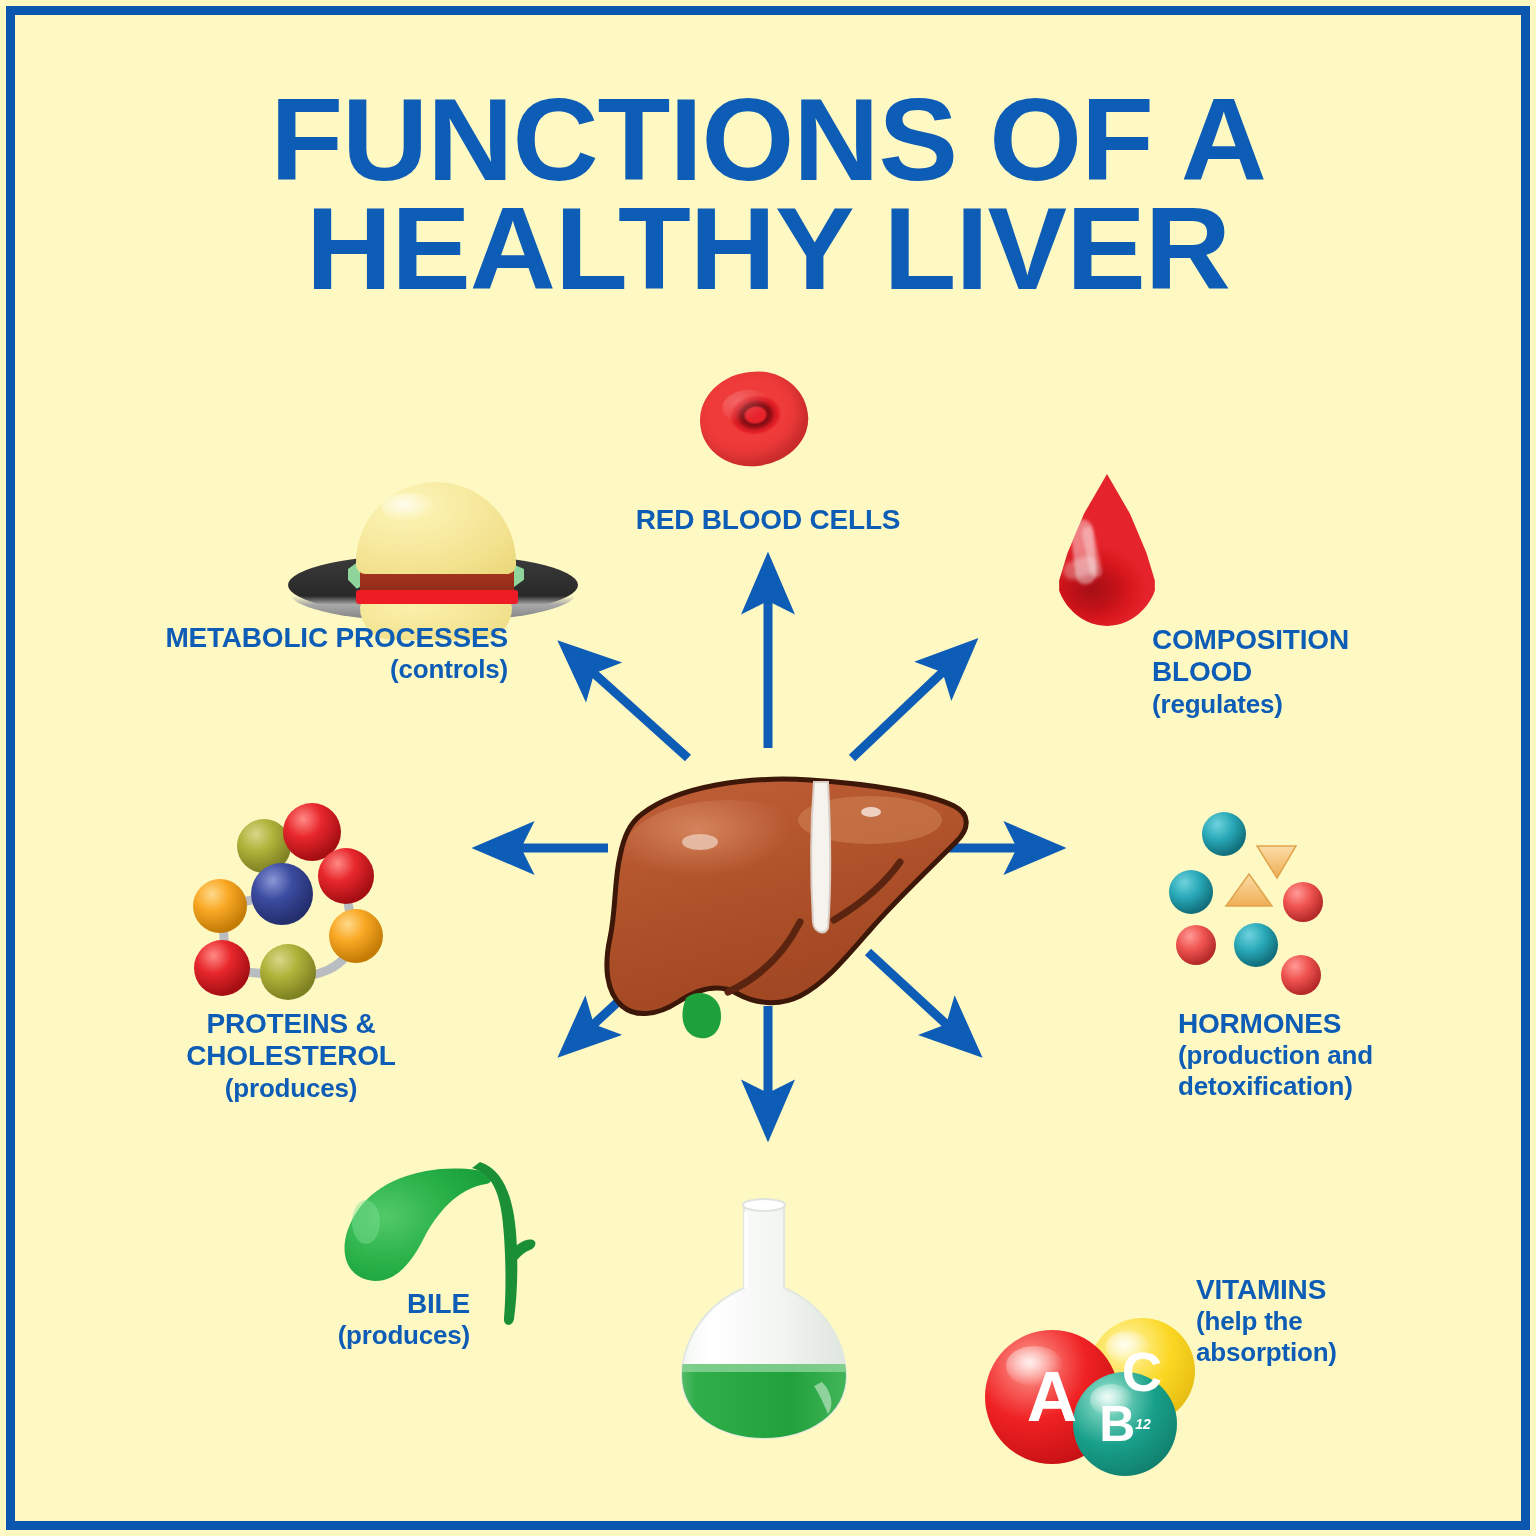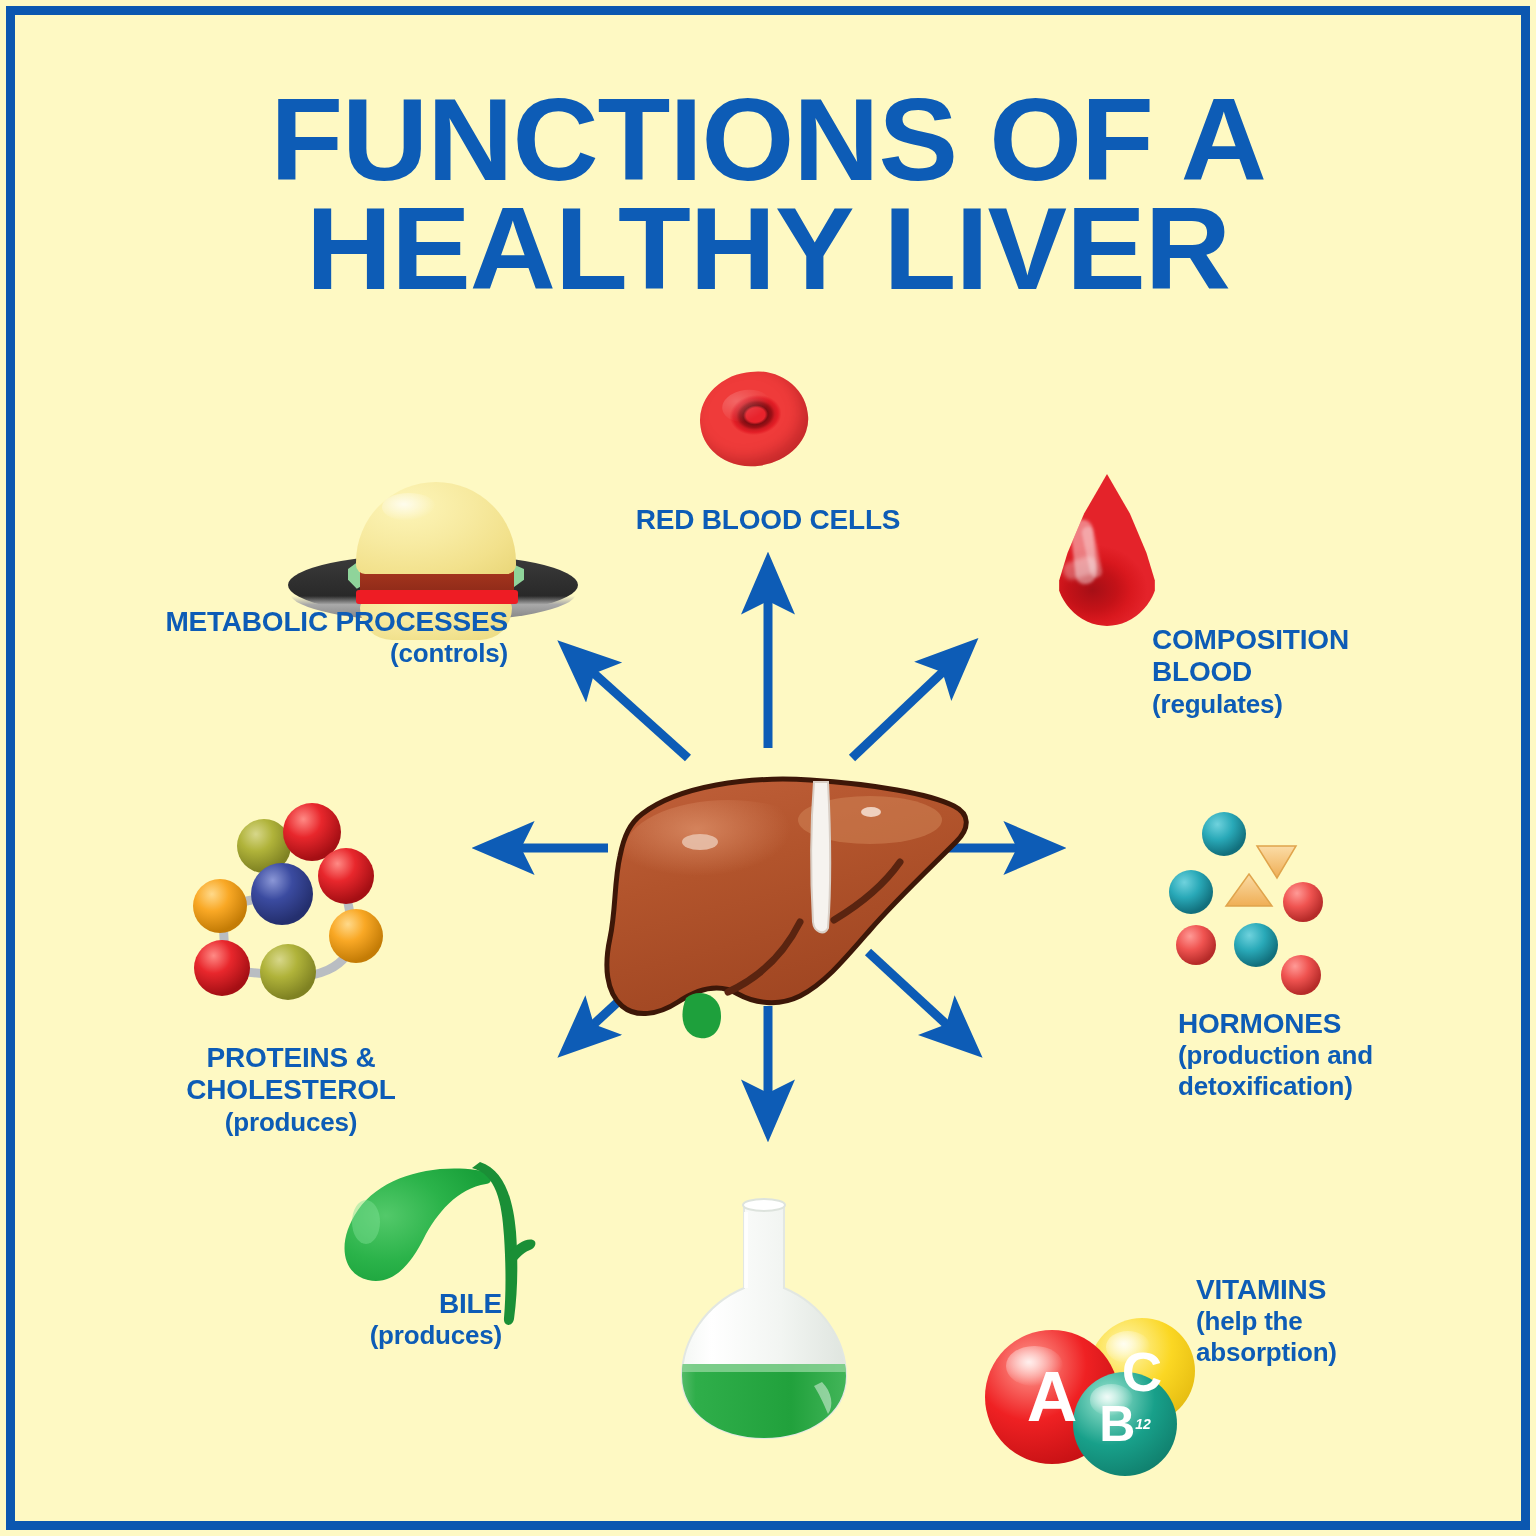--- a/index.html
+++ b/index.html
@@ -287,21 +287,21 @@
 
   <div class="icon-wrap burger" style="left:288px; top:474px;">
     <div class="plate"></div>
     <div class="plate-rim"></div>
     <div class="bun-bot"></div>
     <div class="lettuce"></div>
     <div class="patty"></div>
     <div class="tomato"></div>
     <div class="bun-top"></div>
   </div>
-  <div class="label ta-r" style="left:110px; top:606px; width:398px;">
+  <div class="label ta-r" style="left:110px; top:622px; width:398px;">
     <span class="main">METABOLIC PROCESSES</span>
     <span class="sub">(controls)</span>
   </div>
 
   <div class="icon-wrap" style="left:1055px; top:474px;">
     <div class="drop">
       <div class="hl1"></div>
         <div class="hl2"></div>
         <div class="hl3"></div>
     </div>
@@ -349,21 +349,21 @@
       <circle cx="74" cy="46" r="27" fill="url(#sphOlive)"></circle>
       <circle cx="122" cy="32" r="29" fill="url(#sphRed)"></circle>
       <circle cx="156" cy="76" r="28" fill="url(#sphRed)"></circle>
       <circle cx="166" cy="136" r="27" fill="url(#sphOrg)"></circle>
       <circle cx="98" cy="172" r="28" fill="url(#sphOlive)"></circle>
       <circle cx="32" cy="168" r="28" fill="url(#sphRed)"></circle>
       <circle cx="30" cy="106" r="27" fill="url(#sphOrg)"></circle>
       <circle cx="92" cy="94" r="31" fill="url(#sphBlue)"></circle>
     </svg>
   </div>
-  <div class="label ta-c" style="left:148px; top:1008px; width:286px;margin-top:34px;">
+  <div class="label ta-c" style="left:148px; top:1008px; width:286px;">
     <span class="main">PROTEINS &amp;</span>
     <span class="main">CHOLESTEROL</span>
     <span class="sub">(produces)</span>
   </div>
 
   <div class="icon-wrap hormones" style="left:1165px; top:812px;">
     <svg viewBox="0 0 180 190" width="180" height="190">
       <defs>
         <radialGradient id="hTeal" cx="35%" cy="28%" r="70%">
           <stop offset="0%" stop-color="#6fd2dd"></stop>
@@ -407,21 +407,21 @@
       </defs>
       <path d="M140,8 C96,2 46,14 22,48 C0,80 6,112 32,118 C58,124 76,100 88,76
                C100,52 122,26 150,22 C158,21 158,10 140,8 Z" fill="url(#gbG)"></path>
       <ellipse cx="30" cy="60" rx="14" ry="22" fill="#7fe094" opacity="0.45"></ellipse>
       <path d="M136,6 C160,12 166,40 168,74 C170,104 170,132 168,156
                C167,164 176,166 178,157 C182,128 182,98 180,70
                C177,36 168,8 144,0 Z" fill="#1a8f36"></path>
       <path d="M172,92 C180,82 190,76 197,78 C201,79 200,86 194,88 C186,91 180,98 176,106 Z" fill="#1a8f36"></path>
     </svg>
   </div>
-  <div class="label ta-r" style="left:316px; top:1288px; width:186px;">
+  <div class="label ta-r" style="left:284px; top:1288px; width:186px;">
     <span class="main">BILE</span>
     <span class="sub">(produces)</span>
   </div>
 
   <div class="icon-wrap flask" style="left:674px; top:1192px;">
     <svg viewBox="0 0 180 250" width="180" height="250">
       <defs>
         <linearGradient id="glassG" x1="0" y1="0" x2="1" y2="0">
           <stop offset="0%" stop-color="#f4f7f4"></stop>
           <stop offset="18%" stop-color="#ffffff"></stop>

